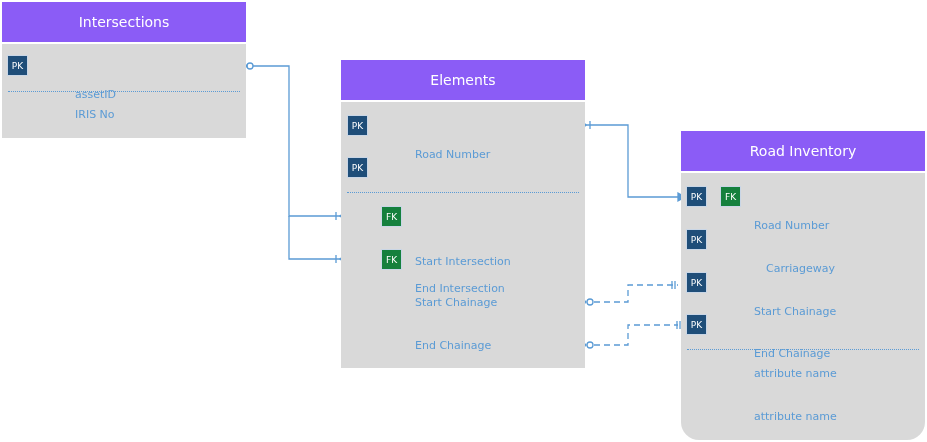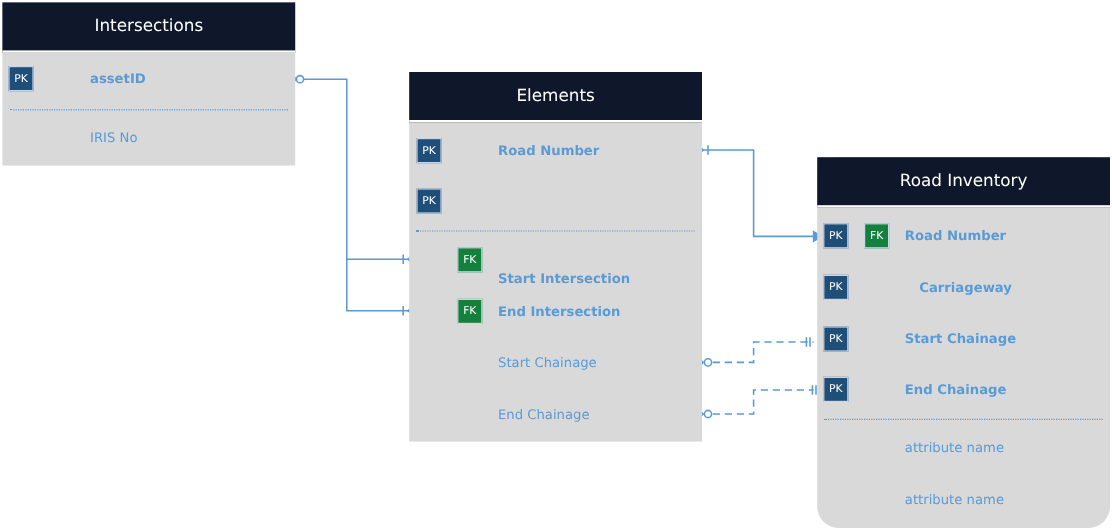--- a/index.html
+++ b/index.html
@@ -1,23 +1,23 @@
 <!DOCTYPE html>
 <html><head>
 <meta charset="utf-8">
 <style>
   html,body{margin:0;padding:0;background:#fff;}
   body{width:927px;height:442px;position:relative;overflow:hidden;font-family:"DejaVu Sans","Liberation Sans",sans-serif;}
   .entity{position:absolute;background:#d9d9d9;}
-  .entity .hdr{position:absolute;left:0;right:0;top:0;height:40px;background:#0f172a;color:#fff;font-size:14px;display:flex;align-items:center;justify-content:center;border-bottom:2px solid #fff;}
+  .entity .hdr{position:absolute;left:0;right:0;top:0;height:40px;background:#8b5cf6;color:#fff;font-size:14px;display:flex;align-items:center;justify-content:center;border-bottom:2px solid #fff;}
   .badge{position:absolute;width:21px;height:21px;color:#fff;font-size:9px;display:flex;align-items:center;justify-content:center;border:1px solid #c9d6e6;box-sizing:border-box;}
   .pk{background:#1f4e79;}
   .fk{background:#15803d;}
   .lbl{position:absolute;font-size:11px;color:#5b9bd5;white-space:nowrap;}
-  .lbl.b{font-weight:bold;}
+  .lbl.b{font-weight:normal;margin-top:29px;}
   .sep{position:absolute;height:0;border-top:1px dotted #5b9bd5;}
   svg.conn{position:absolute;left:0;top:0;pointer-events:none;}
 </style>
 </head>
 <body>
 
 <svg class="conn" width="927" height="442">
   <g stroke="#5b9bd5" stroke-width="1.3" fill="none">
 
     <path d="M253 66 H289 V216 H341"></path>

